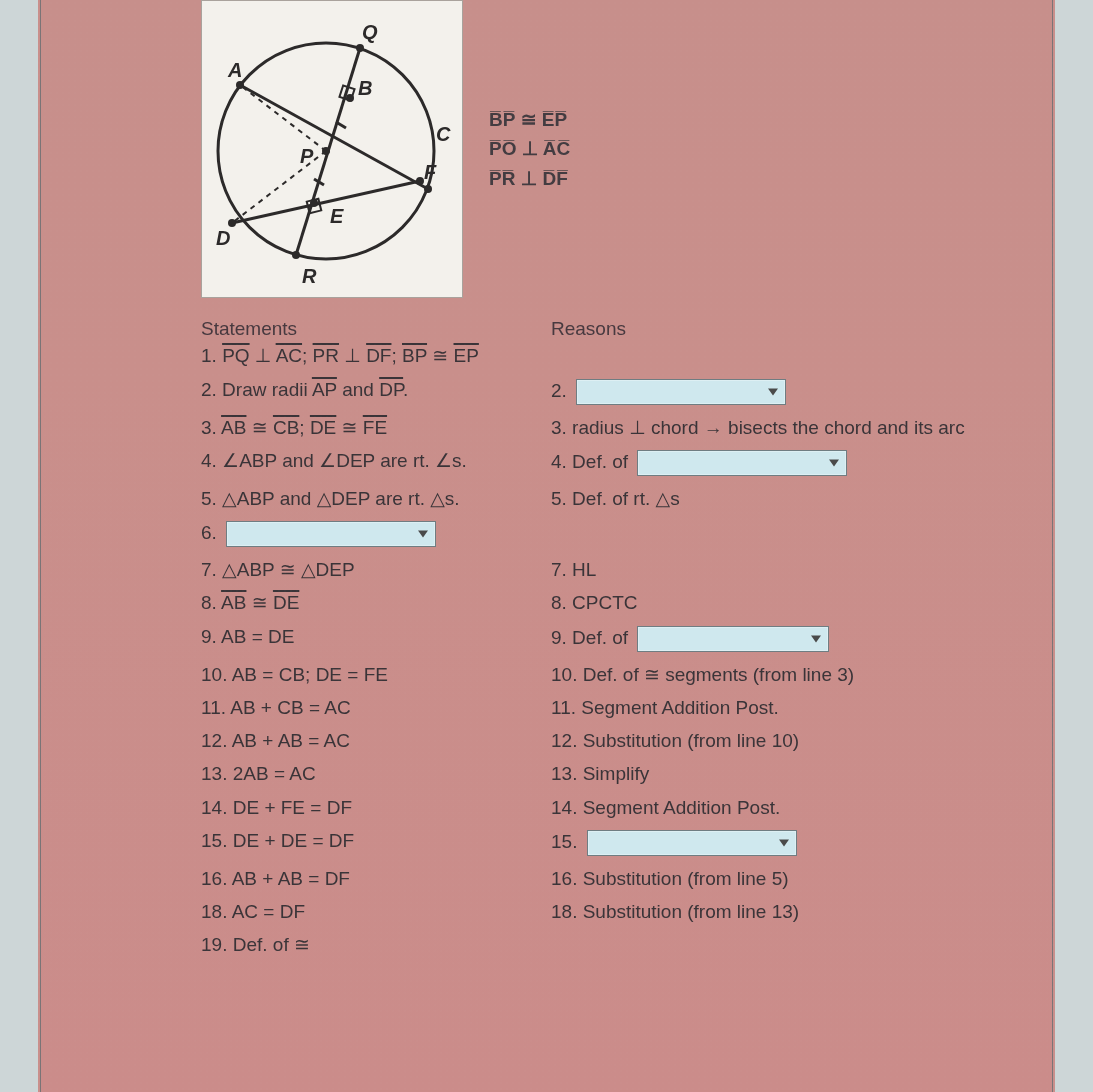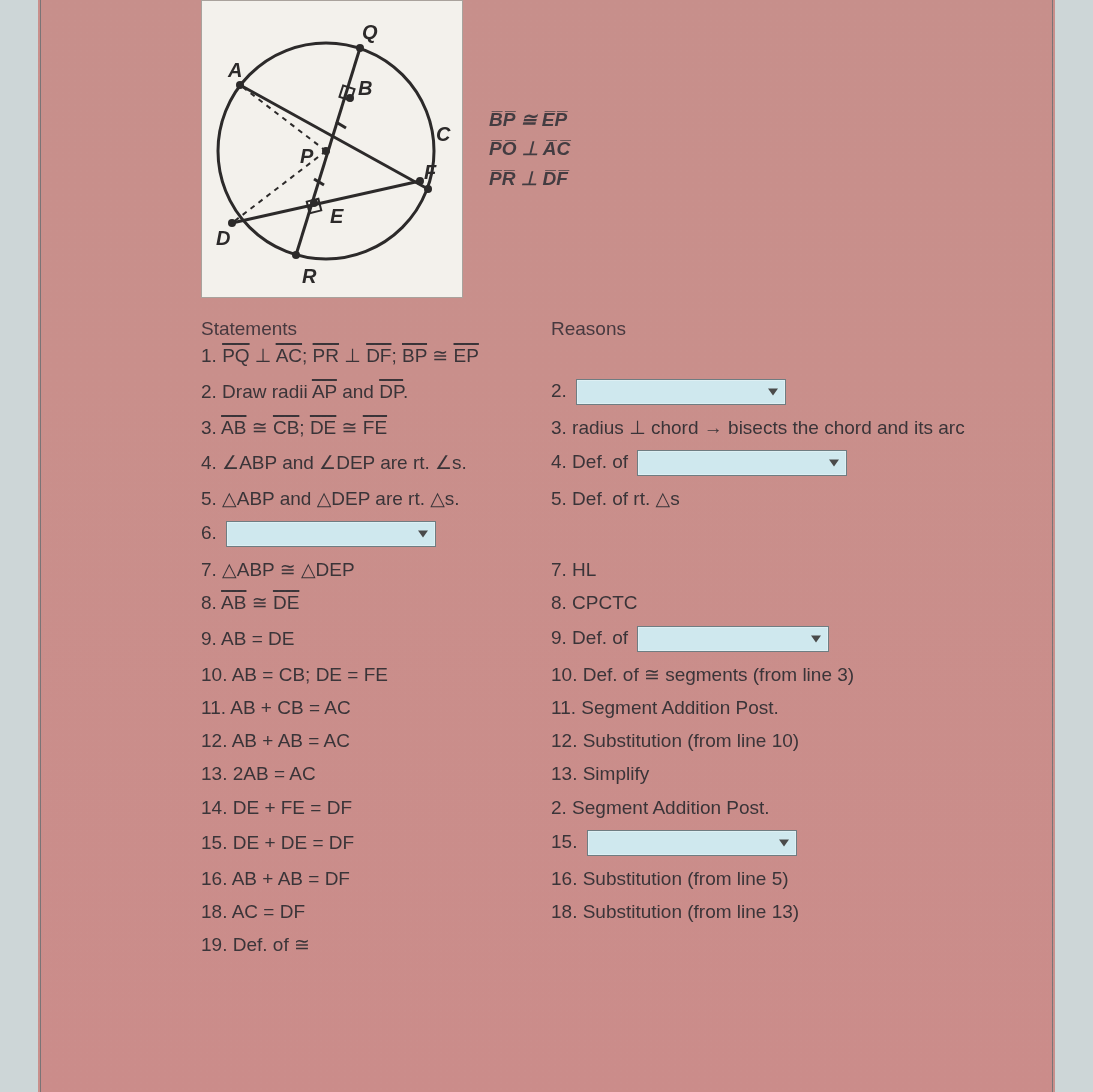--- a/index.html
+++ b/index.html
@@ -27,24 +27,24 @@
     background-size:6px 6px;opacity:.25;
   }
   .figure-area{display:flex;align-items:center;gap:26px;padding:0 0 6px 160px}
   .geom-box{
     background:#f3f1ec;
     border:1px solid #a9a29c;
     width:260px;height:296px;
     position:relative;
   }
   .geom-box svg{position:absolute;inset:0}
-  .given-box{font-style:italic;font-weight:600;line-height:1.55;color:#433c41}
+  .given-box{font-weight:600;line-height:1.55;color:#433c41}
 
   .proof{padding:8px 0 0 160px}
-  .row{display:flex;align-items:center;line-height:1.12;padding:6px 0}
+  .row{display:flex;line-height:1.12;padding:6px 0}
   .st{width:350px}
   .rs{flex:1}
   .hdr{color:#47393f;padding-bottom:0}
   .ov{text-decoration:overline;text-decoration-thickness:2px}
   .i{}
 
   .dd{
     display:inline-block;
     min-width:178px;
     height:24px;
@@ -168,21 +168,21 @@
         <div class="row">
           <div class="st">12. <span class="i">AB</span> + <span class="i">AB</span> = <span class="i">AC</span></div>
           <div class="rs">12. Substitution (from line 10)</div>
         </div>
         <div class="row">
           <div class="st">13. 2<span class="i">AB</span> = <span class="i">AC</span></div>
           <div class="rs">13. Simplify</div>
         </div>
         <div class="row">
           <div class="st">14. <span class="i">DE</span> + <span class="i">FE</span> = <span class="i">DF</span></div>
-          <div class="rs">2. Segment Addition Post.</div>
+          <div class="rs">14. Segment Addition Post.</div>
         </div>
         <div class="row">
           <div class="st">15. <span class="i">DE</span> + <span class="i">DE</span> = <span class="i">DF</span></div>
           <div class="rs">15. <span class="dd w2"></span></div>
         </div>
         <div class="row">
           <div class="st">16. <span class="i">AB</span> + <span class="i">AB</span> = <span class="i">DF</span></div>
           <div class="rs">16. Substitution (from line 5)</div>
         </div>
         <div class="row">

